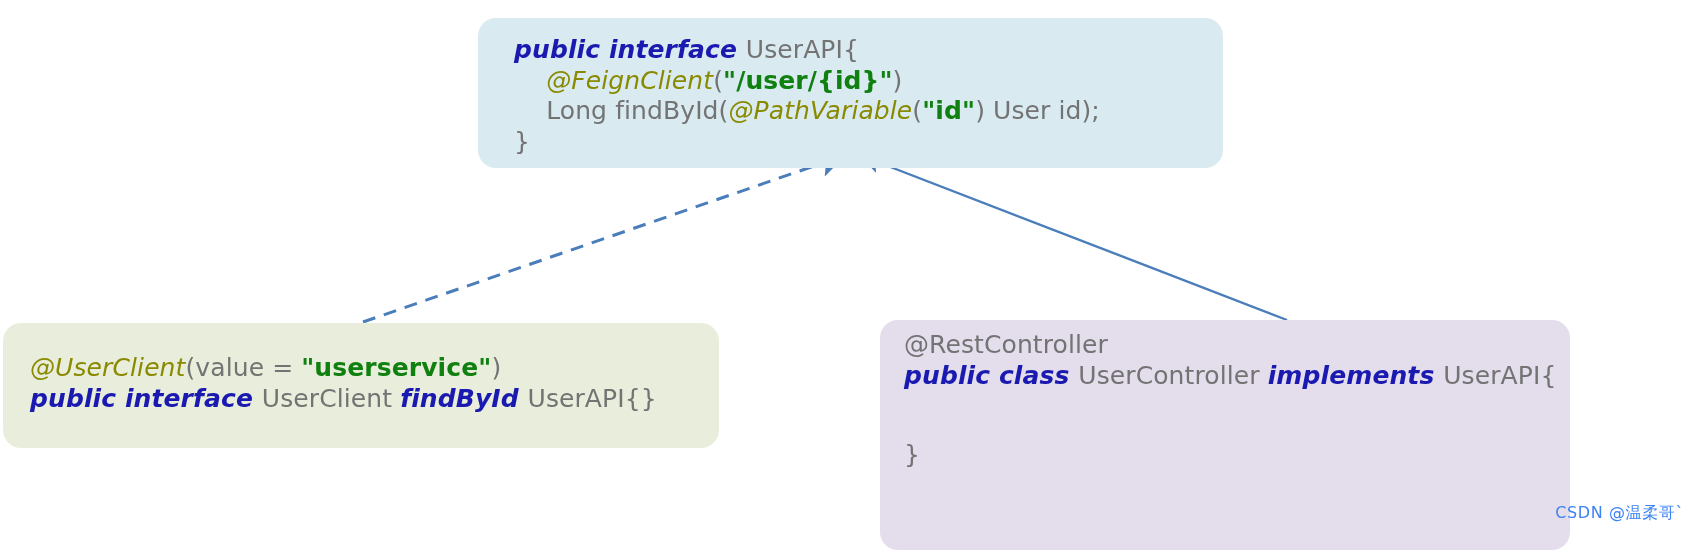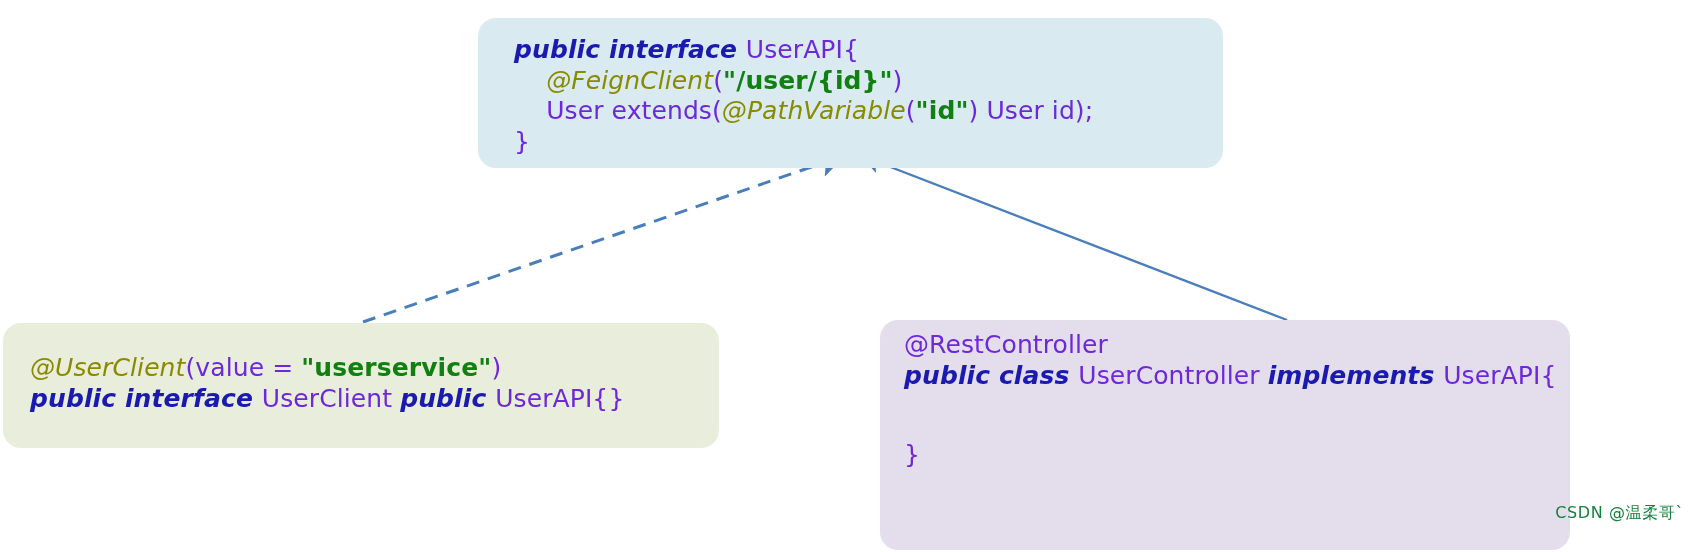--- a/index.html
+++ b/index.html
@@ -56,21 +56,21 @@
   }
   .ann {
     color: #8a8a00;
     font-style: italic;
   }
   .str {
     color: #108010;
     font-weight: bold;
   }
   .plain {
-    color: #6d28d9;
+    color: #737373;
   }
 
   
   #box-userapi {
     left: 478px;
     top: 18px;
     width: 745px;
     height: 150px;
     background: #d9eaf1;
   }
@@ -108,21 +108,21 @@
   #box-usercontroller .code-text.closing {
     top: 120px;
   }
 
   #watermark {
     position: absolute;
     right: 14px;
     bottom: 28px;
     font-family: "DejaVu Sans", sans-serif;
     font-size: 16px;
-    color: #15803d;
+    color: #3b82f6;
     letter-spacing: 0.6px;
     white-space: nowrap;
   }
 </style>
 </head>
 <body>
 
 <div id="diagram-canvas">
 
   <svg class="connector-layer" viewBox="0 0 1698 552" width="1698" height="552" xmlns="http://www.w3.org/2000/svg">
@@ -136,27 +136,27 @@
     </defs>
 
     <line x1="363" y1="322" x2="843" y2="156" stroke="#4a7ebb" stroke-width="3" stroke-dasharray="13 9" marker-end="url(#arrowhead-dashed)"></line>
 
     <line x1="1287" y1="320" x2="862" y2="156" stroke="#4a7ebb" stroke-width="2.4" marker-end="url(#arrowhead-solid)"></line>
   </svg>
 
   <div class="code-box" id="box-userapi">
     <div class="code-text"><span class="kw">public interface </span><span class="plain">UserAPI{</span>
 <span class="plain">    </span><span class="ann">@FeignClient</span><span class="plain">(</span><span class="str">"/user/{id}"</span><span class="plain">)</span>
-<span class="plain">    User extends(</span><span class="ann">@PathVariable</span><span class="plain">(</span><span class="str">"id"</span><span class="plain">) User id);</span>
+<span class="plain">    Long findById(</span><span class="ann">@PathVariable</span><span class="plain">(</span><span class="str">"id"</span><span class="plain">) User id);</span>
 <span class="plain">}</span></div>
   </div>
 
   <div class="code-box" id="box-userclient">
     <div class="code-text"><span class="ann">@UserClient</span><span class="plain">(value = </span><span class="str">"userservice"</span><span class="plain">)</span>
-<span class="kw">public interface </span><span class="plain">UserClient </span><span class="kw">public </span><span class="plain">UserAPI{}</span></div>
+<span class="kw">public interface </span><span class="plain">UserClient </span><span class="kw">findById </span><span class="plain">UserAPI{}</span></div>
   </div>
 
   <div class="code-box" id="box-usercontroller">
     <div class="code-text"><span class="plain">@RestController</span>
 <span class="kw">public class </span><span class="plain">UserController </span><span class="kw">implements </span><span class="plain">UserAPI{</span></div>
     <div class="code-text closing"><span class="plain">}</span></div>
   </div>
 
   <div id="watermark">CSDN @温柔哥`</div>
 

